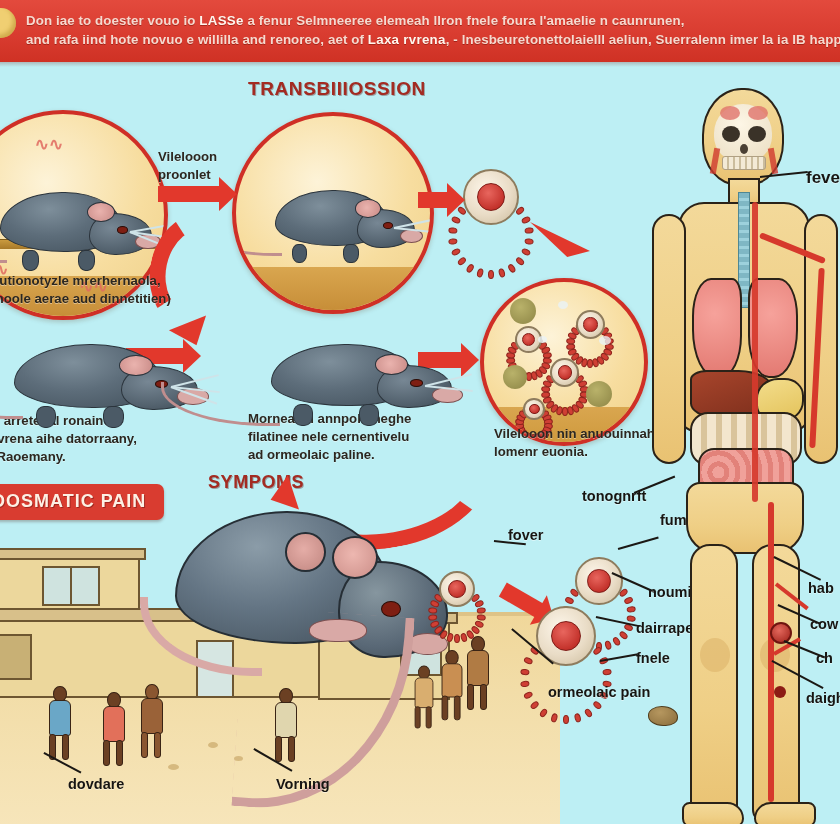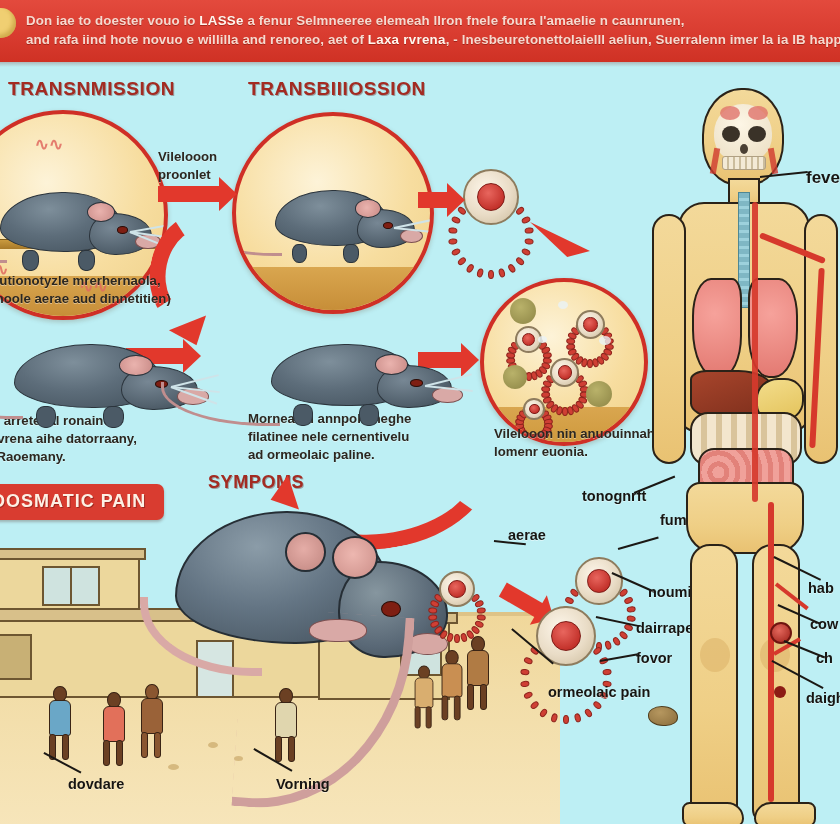--- a/index.html
+++ b/index.html
@@ -195,21 +195,20 @@
 
   <div class="banner">
     <div class="banner-orb"></div>
     <div class="banner-text">Don iae to doester vouo io <b>LASSe</b> a fenur Selmneeree elemeah llron fnele foura l'amaelie n caunrunen,</div>
     <div class="banner-text" style="top:30px;">and rafa iind hote novuo e willilla and renoreo, aet of <b>Laxa rvrena</b>, - lnesbeuretonettolaielll aeliun, Suerralenn imer la ia IB happene</div>
   </div>
   <div class="banner-shadow"></div>
 
   <div class="ground"></div>
 
-  <div class="sect-title" style="left:8px; top:78px;">TRANSNMISSION</div>
   <div class="sect-title" style="left:248px; top:78px;">TRANSBIIIOSSION</div>
   <div class="sect-title" style="left:208px; top:472px; font-size:18px;">SYMPOMS</div>
   <div class="badge" style="left:-26px; top:484px;">DOSMATIC PAIN</div>
 
   <div class="medallion" style="left:-42px; top:110px; width:210px; height:210px;">
     <div style="position:absolute;left:0;top:62%;width:100%;height:10px;background:linear-gradient(180deg,#c99a3f,#a87a28);border-top:1px solid #7d5a18;"></div>
     <div class="med-ground" style="height:20%;"></div>
     <div class="squiggle" style="left:36%; top:10%;">∿∿</div>
     <div class="squiggle" style="left:16%; top:72%;">∿</div>
     <div class="squiggle" style="left:58%; top:80%;">∿∿</div>
@@ -990,30 +989,30 @@
     <div class="core"></div>
   </div>
 
   <div class="leader" style="left:634px; top:492px; width:44px; transform:rotate(-22deg);"></div>
   <div class="plabel" style="left:582px; top:488px;">tonognrft</div>
 
   <div class="leader" style="left:618px; top:548px; width:42px; transform:rotate(-16deg);"></div>
   <div class="plabel" style="left:660px; top:512px;">fuming</div>
 
   <div class="leader" style="left:494px; top:540px; width:32px; transform:rotate(6deg);"></div>
-  <div class="plabel" style="left:508px; top:527px;">aerae</div>
+  <div class="plabel" style="left:508px; top:527px;">fover</div>
 
   <div class="leader" style="left:612px; top:572px; width:48px; transform:rotate(24deg);"></div>
   <div class="plabel" style="left:648px; top:584px;">noumiiino</div>
 
   <div class="leader" style="left:596px; top:616px; width:44px; transform:rotate(12deg);"></div>
   <div class="plabel" style="left:636px; top:620px;">dairrapea</div>
 
   <div class="leader" style="left:600px; top:660px; width:40px; transform:rotate(-10deg);"></div>
-  <div class="plabel" style="left:636px; top:650px;">fovor</div>
+  <div class="plabel" style="left:636px; top:650px;">fnele</div>
 
   <div class="leader" style="left:512px; top:628px; width:54px; transform:rotate(40deg);"></div>
   <div class="plabel" style="left:548px; top:684px;">ormeolaic pain</div>
 
   <div class="human" style="left:648px; top:82px; width:196px; height:740px;">
 
     <div class="skin" style="position:absolute; left:54px; top:6px; width:82px; height:98px; border-radius:48% 48% 44% 44%;"></div>
     <div style="position:absolute;left:66px;top:22px;width:58px;height:58px;border-radius:50% 50% 44% 44%;
                 background: radial-gradient(circle at 45% 35%, #fdf6e6, #e9dcc0);"></div>
     <div style="position:absolute;left:72px;top:24px;width:20px;height:14px;border-radius:50%;background:#e0736b;opacity:.8;"></div>

